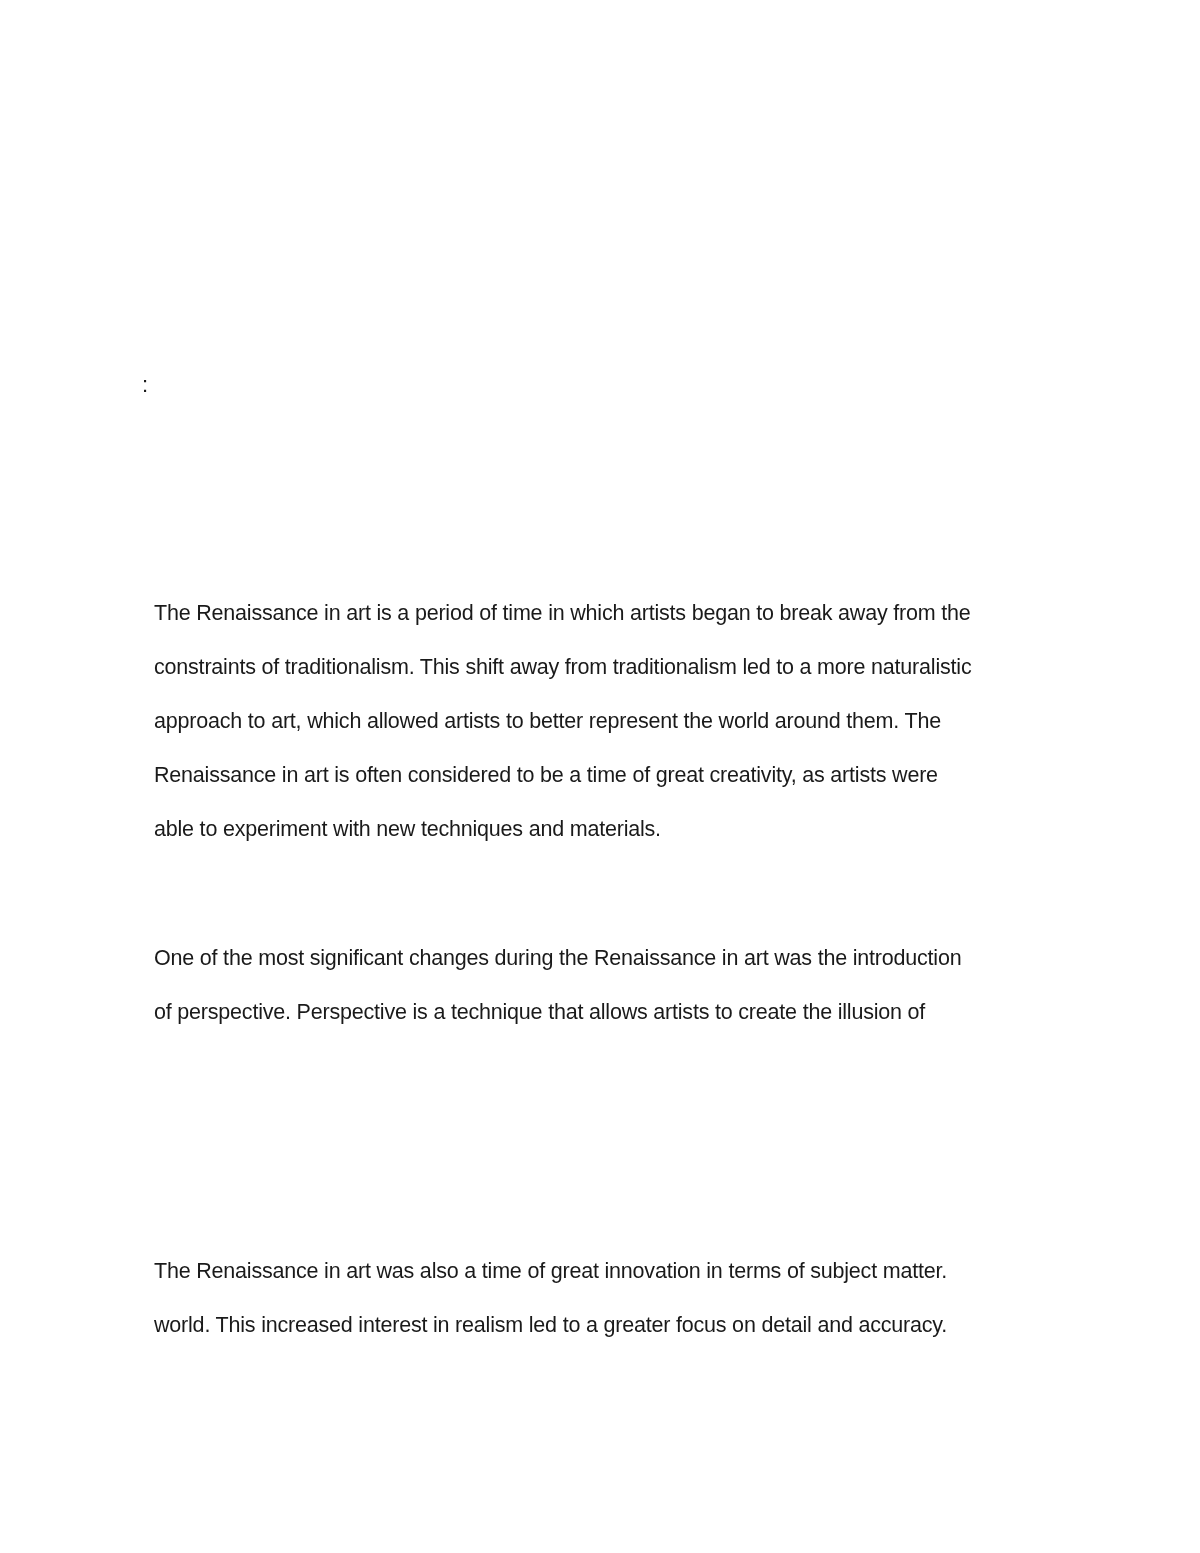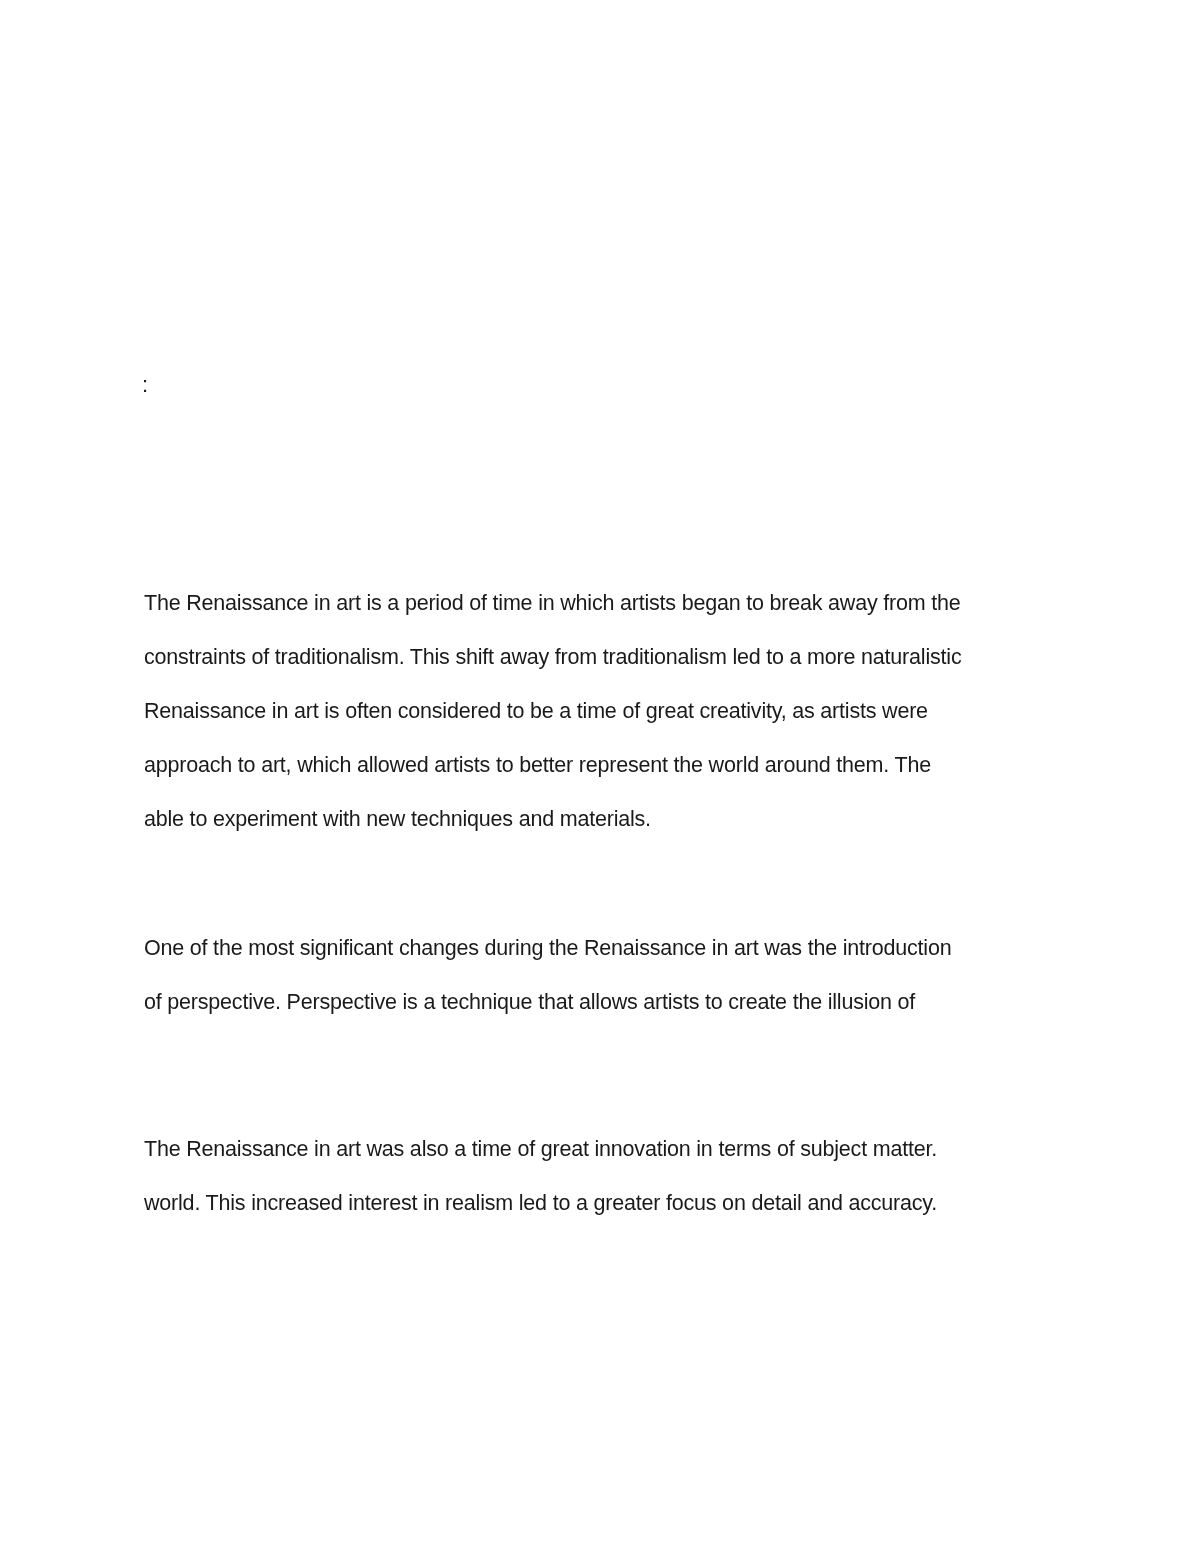--- a/index.html
+++ b/index.html
@@ -1,35 +1,35 @@
 <!DOCTYPE html>
 <html><head>
   <meta charset="utf-8">
   <style>
     html, body { margin: 0; padding: 0; background: #ffffff; }
     body { width: 1200px; height: 1553px; position: relative; overflow: hidden;
            font-family: "Liberation Sans", sans-serif; color: #1a1a1a; }
     .colon { position: absolute; left: 142px; top: 371px; font-size: 22px; line-height: 28px; }
     .para { position: absolute; left: 142px; width: 940px; font-size: 21.5px; line-height: 54px;
-            letter-spacing: -0.2px; margin: 2px; }
+            letter-spacing: -0.2px; margin: 12px; }
     .line { display: block; white-space: nowrap; }
     #p1 { top: 574px; }
     #p2 { top: 919px; }
-    #p3 { top: 1120px; }
+    #p3 { top: 1232px; }
   </style>
 </head>
 <body>
 
 <div class="colon">:</div>
 
 <p class="para" id="p1">
   <span class="line">The Renaissance in art is a period of time in which artists began to break away from the</span>
   <span class="line">constraints of traditionalism. This shift away from traditionalism led to a more naturalistic</span>
+  <span class="line">approach to art, which allowed artists to better represent the world around them. The</span>
   <span class="line">Renaissance in art is often considered to be a time of great creativity, as artists were</span>
-  <span class="line">approach to art, which allowed artists to better represent the world around them. The</span>
   <span class="line">able to experiment with new techniques and materials.</span>
 </p>
 
 <p class="para" id="p2">
   <span class="line">One of the most significant changes during the Renaissance in art was the introduction</span>
   <span class="line">of perspective. Perspective is a technique that allows artists to create the illusion of</span>
 </p>
 
 <p class="para" id="p3">
   <span class="line">The Renaissance in art was also a time of great innovation in terms of subject matter.</span>

